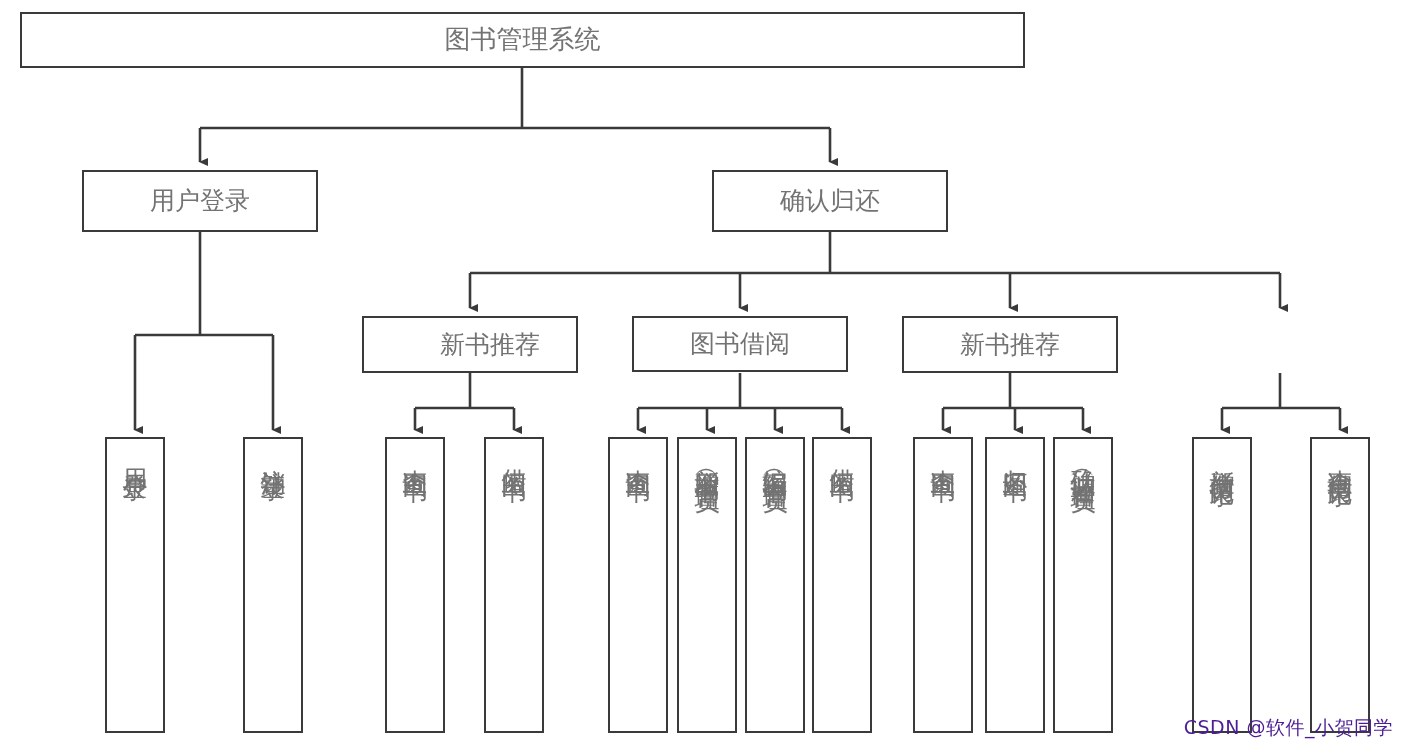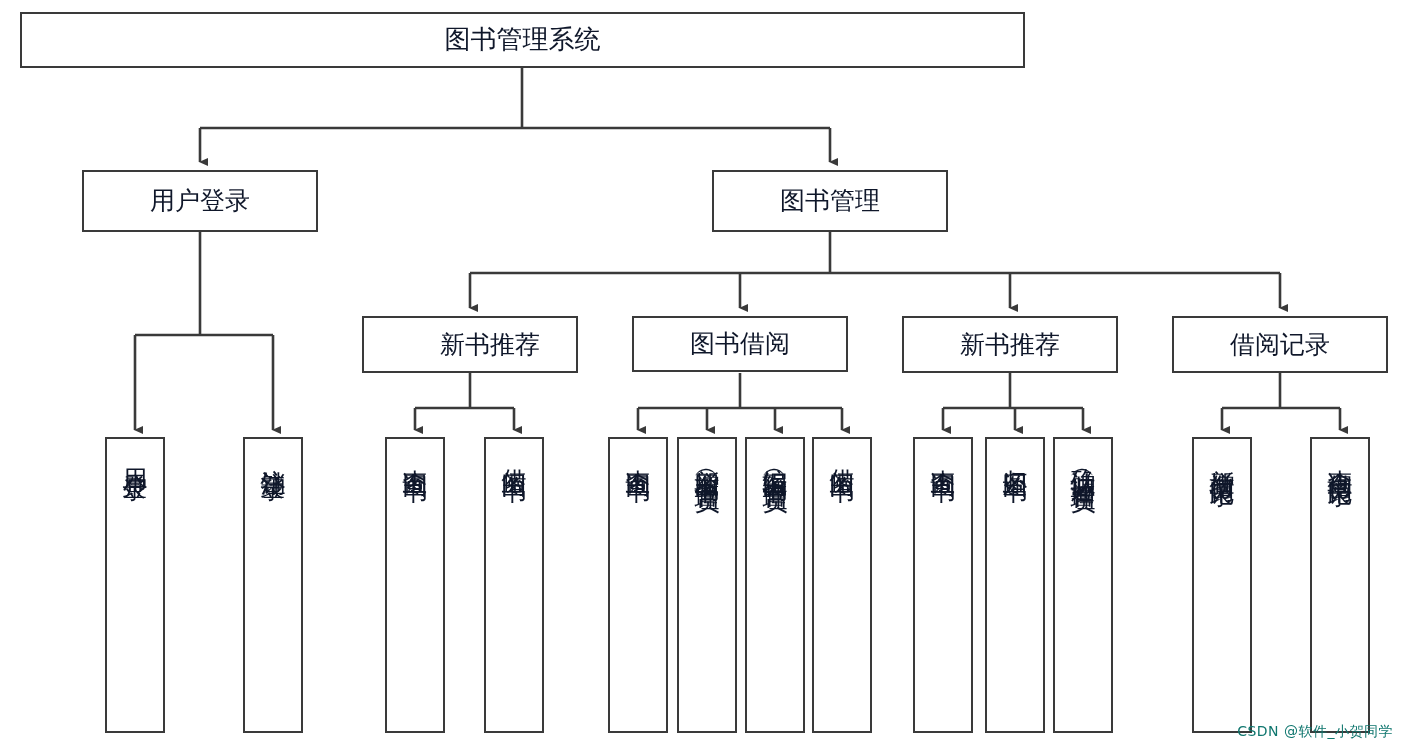--- a/index.html
+++ b/index.html
@@ -33,21 +33,21 @@
     border: 2.5px solid #3a3a3a;
     display: flex;
     align-items: center;
     justify-content: center;
     color: #333333;
   }
   .node .node-label {
     display: block;
     text-align: right;
     line-height: 1.28;
-    color: #0f172a;
+    color: #737373;
   }
   
   .node.horiz .node-label {
     writing-mode: horizontal-tb;
     font-size: 25px;
   }
   .node.root .node-label { font-size: 26px; }
   
   .node.vert {
     align-items: flex-start;
@@ -59,22 +59,22 @@
     text-orientation: upright;
     font-size: 25px;
     letter-spacing: 3px;
     line-height: 1;
     white-space: nowrap;
   }
   #watermark {
     position: absolute;
     right: 12px;
     bottom: 6px;
-    font-size: 14px;
-    color: #0f766e;
+    font-size: 19px;
+    color: #4c1d95;
     white-space: nowrap;
     letter-spacing: 0.5px;
   }
 </style>
 </head>
 <body>
 
 <div id="diagram-root">
 
   <svg id="edge-layer" viewBox="0 0 1405 747" width="1405" height="747" aria-hidden="true">
@@ -129,38 +129,35 @@
 
   <div class="node horiz root" style="left:20px; top:12px; width:1005px; height:56px;">
     <span class="node-label">图书管理系统</span>
   </div>
 
   <div class="node horiz" style="left:82px; top:170px; width:236px; height:62px;">
     <span class="node-label">用户登录</span>
   </div>
 
   <div class="node horiz" style="left:712px; top:170px; width:236px; height:62px;">
-    <span class="node-label">图书管理</span>
+    <span class="node-label">确认归还</span>
   </div>
 
   <div class="node horiz" style="left:362px; top:316px; width:216px; height:57px;padding-left:40px;">
     <span class="node-label">新书推荐</span>
   </div>
 
   <div class="node horiz" style="left:632px; top:316px; width:216px; height:56px;">
     <span class="node-label">图书借阅</span>
   </div>
 
   <div class="node horiz" style="left:902px; top:316px; width:216px; height:57px;">
     <span class="node-label">新书推荐</span>
   </div>
 
-  <div class="node horiz" style="left:1172px; top:316px; width:216px; height:57px;">
-    <span class="node-label">借阅记录</span>
-  </div>
 
   <div class="node vert" style="left:105px; top:437px; width:60px; height:296px;">
     <span class="node-label">用户登录</span>
   </div>
 
   <div class="node vert" style="left:243px; top:437px; width:60px; height:296px;">
     <span class="node-label">注销登录</span>
   </div>
 
   <div class="node vert" style="left:385px; top:437px; width:60px; height:296px;">

